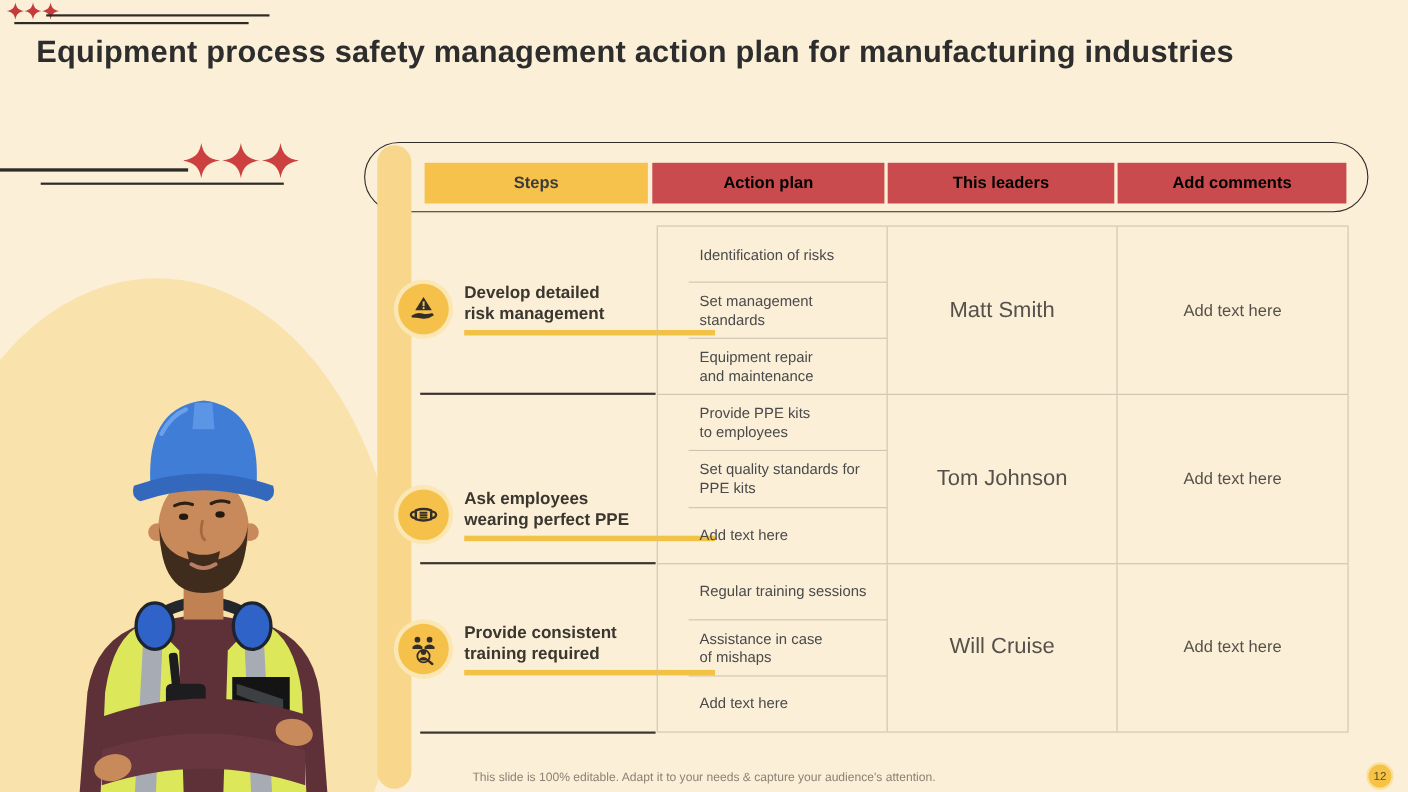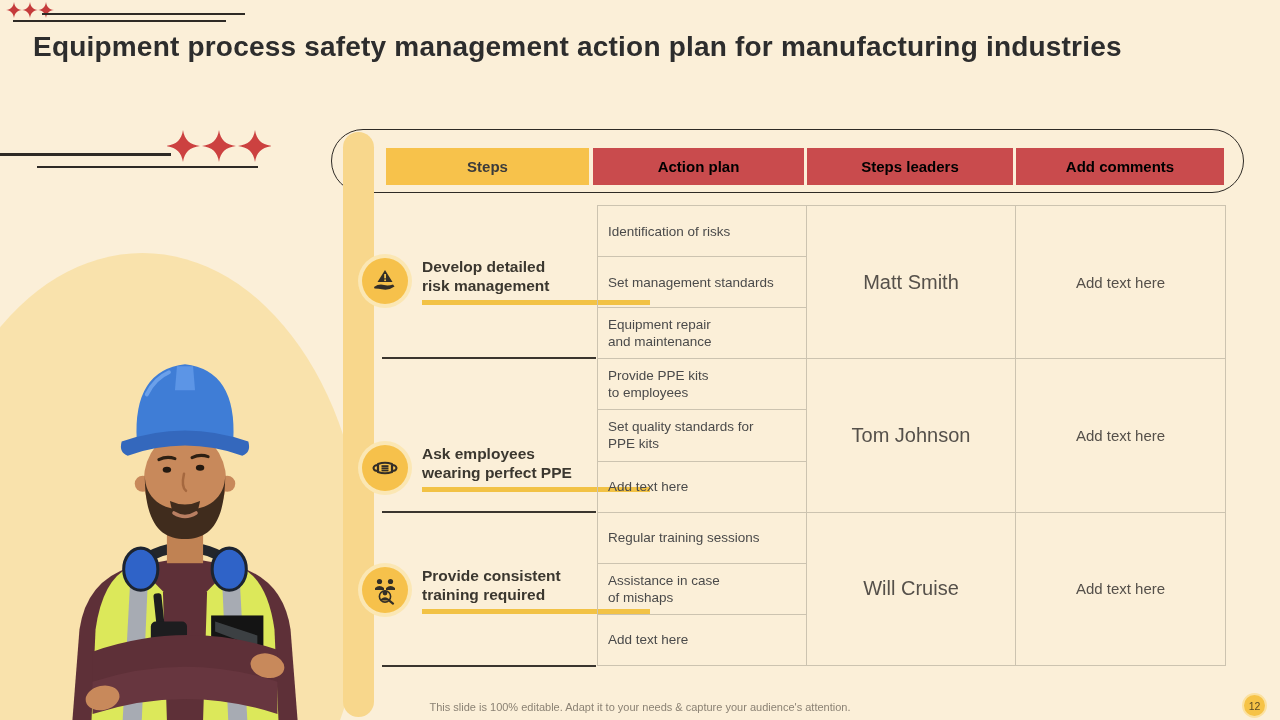--- a/index.html
+++ b/index.html
@@ -31,21 +31,21 @@
   .hdr.yellow { background:#f7c24b; color:#3b3b3b; }
   .hdr.red { background:#c94b4d; color:#000000; }
 
   
   .grid { position:absolute; left:597px; top:205px; width:629px; height:461px;
           display:flex; flex-direction:column;
           border-top:1px solid #ccc3b0; border-bottom:1px solid #ccc3b0; }
   .group { flex:1; display:flex; border-bottom:1px solid #ccc3b0; }
   .group:last-child { border-bottom:none; }
   .col-actions { width:210px; display:flex; flex-direction:column;
-                 border-left:1px solid #ccc3b0; border-right:1px solid #ccc3b0; }
+                 border-left:1px solid #ccc3b0; border-right:1px solid #ccc3b0;padding-left:28px; }
   .action-cell { flex:1; display:flex; align-items:center; padding-left:10px; padding-right:6px;
                  font-size:13.5px; color:#4a4a4a; border-bottom:1px solid #ccc3b0;
                  white-space:pre-line; line-height:17px; }
   .action-cell:last-child { border-bottom:none; }
   .col-leader { width:209px; display:flex; align-items:center; justify-content:center;
                 font-size:20px; color:#55504a; border-right:1px solid #ccc3b0; }
   .col-comment { width:210px; display:flex; align-items:center; justify-content:center;
                  font-size:15px; color:#55504a; border-right:1px solid #ccc3b0; }
 
   
@@ -150,21 +150,21 @@
   <div class="capsule-outline"></div>
   <div class="pill"></div>
 
   <div class="hdr yellow" style="left:386px; width:203px;">
     <span>Steps</span>
   </div>
   <div class="hdr red" style="left:593px; width:211px;">
     <span>Action plan</span>
   </div>
   <div class="hdr red" style="left:807px; width:206px;">
-    <span>Steps leaders</span>
+    <span>This leaders</span>
   </div>
   <div class="hdr red" style="left:1016px; width:208px;">
     <span>Add comments</span>
   </div>
 
   <div class="step" style="top:254px;">
     <div class="step-icon-wrap">
       <div class="step-icon-ring"></div>
       <div class="step-icon-circle">
         <svg width="30" height="30" viewBox="0 0 30 30">

